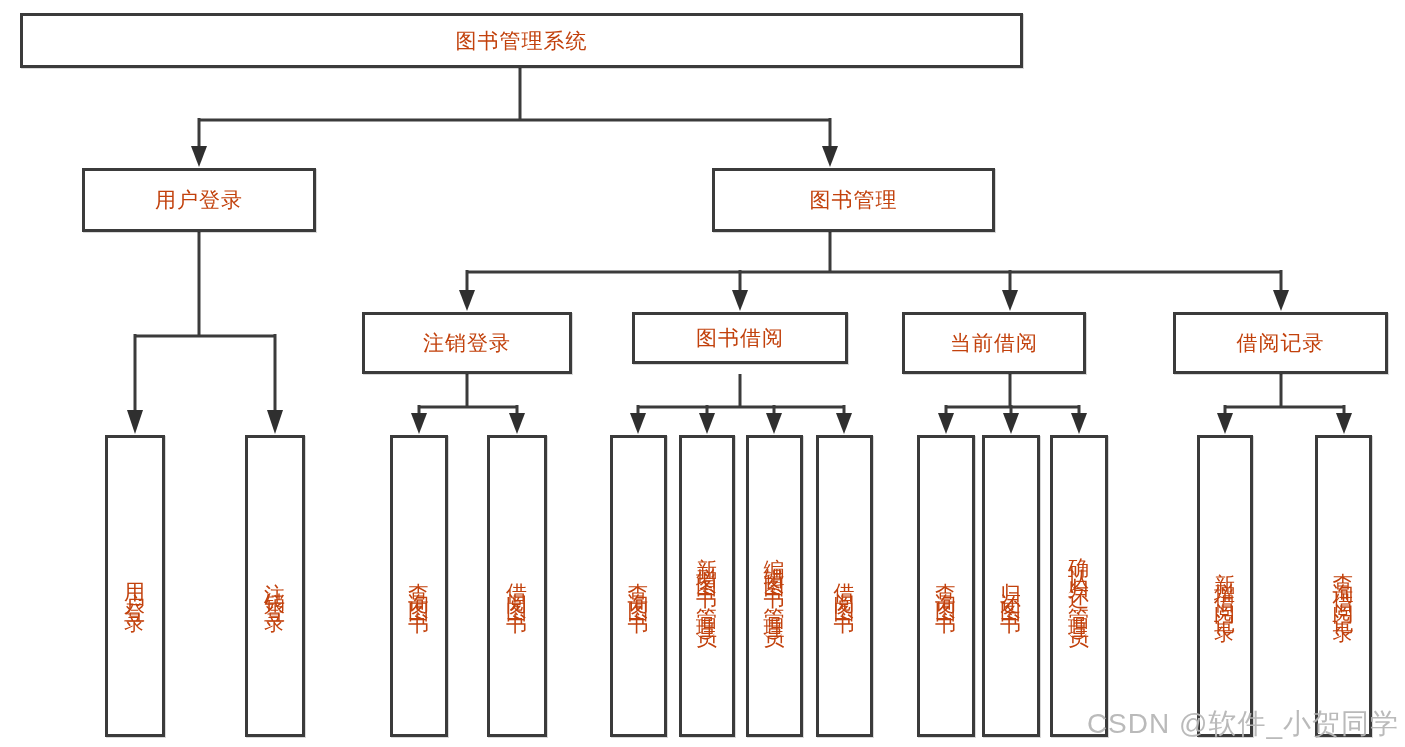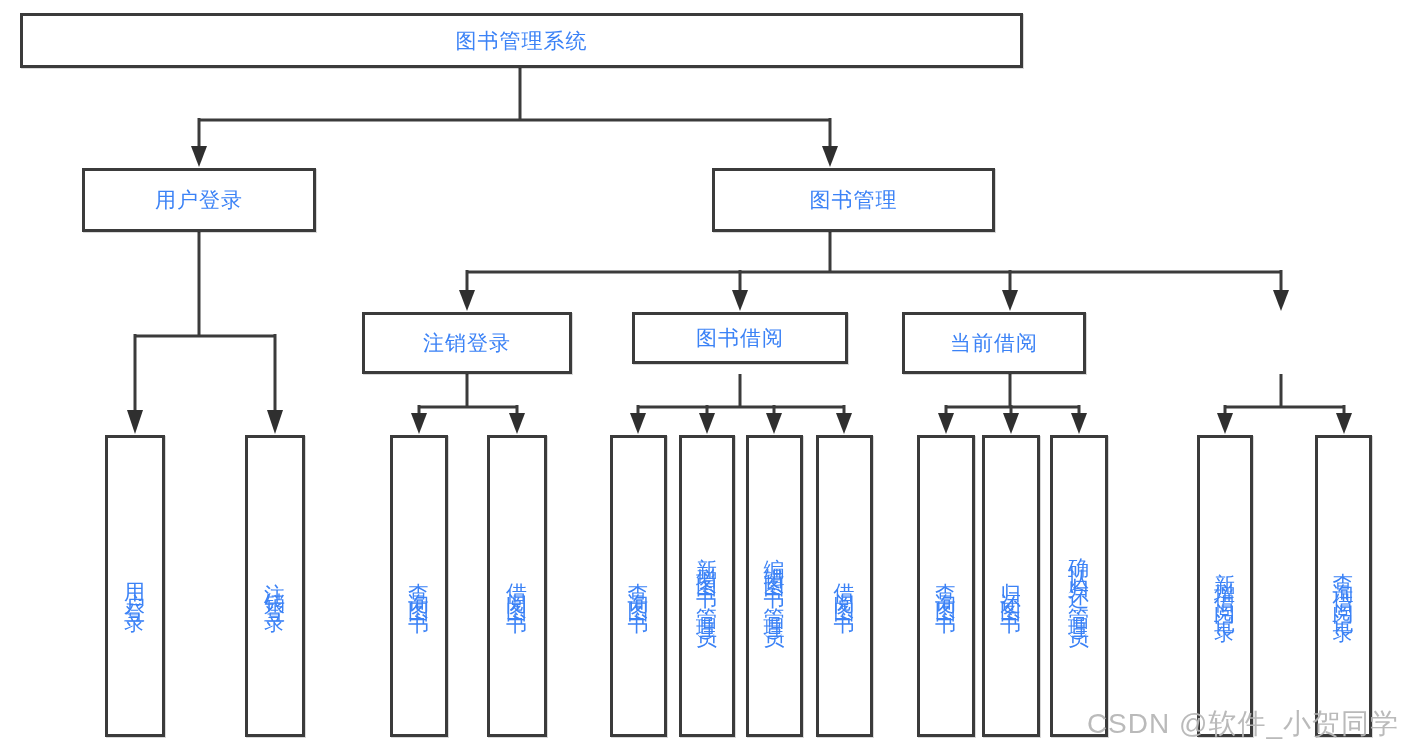--- a/index.html
+++ b/index.html
@@ -17,21 +17,21 @@
     width: 1405px; height: 747px;
   }
   .box {
     position: absolute;
     box-sizing: border-box;
     border: 3px solid #3b3b3b;
     background: #ffffff;
     display: flex;
     align-items: center;
     justify-content: center;
-    color: #3b82f6;
+    color: #c2410c;
     box-shadow: 1px 1px 0 rgba(0,0,0,0.15);
   }
   .hlabel {
     font-size: 21px;
     letter-spacing: 1px;
     white-space: nowrap;
   }
   .vtext {
     writing-mode: vertical-rl;
     text-orientation: mixed;
@@ -160,20 +160,23 @@
 
   <div class="box n-newbooks">
     <span class="hlabel">注销登录</span>
   </div>
   <div class="box n-borrow">
     <span class="hlabel">图书借阅</span>
   </div>
   <div class="box n-current">
     <span class="hlabel">当前借阅</span>
   </div>
+  <div class="box n-records">
+    <span class="hlabel">借阅记录</span>
+  </div>
 
   <div class="box leaf lf-1">
     <span class="vtext">用户登录</span>
   </div>
   <div class="box leaf lf-2">
     <span class="vtext">注销登录</span>
   </div>
 
   <div class="box leaf lf-3">
     <span class="vtext">查询图书</span>

